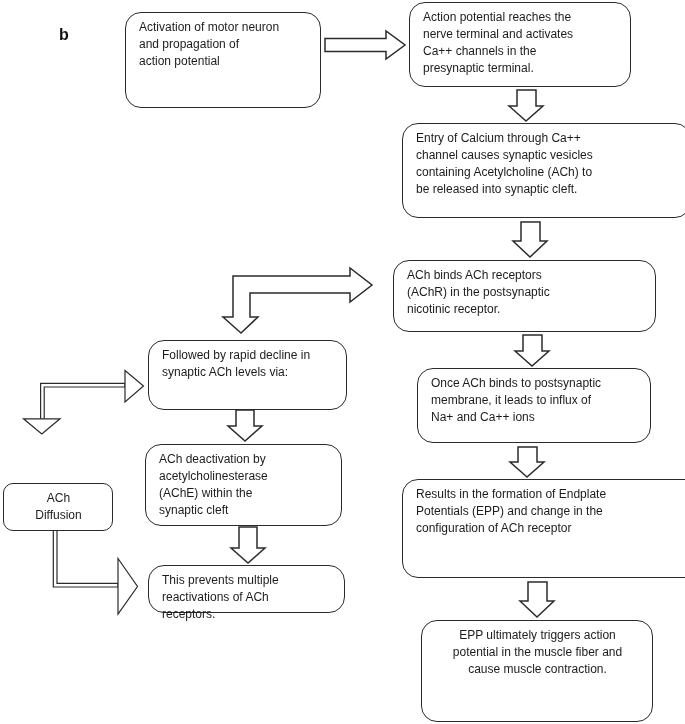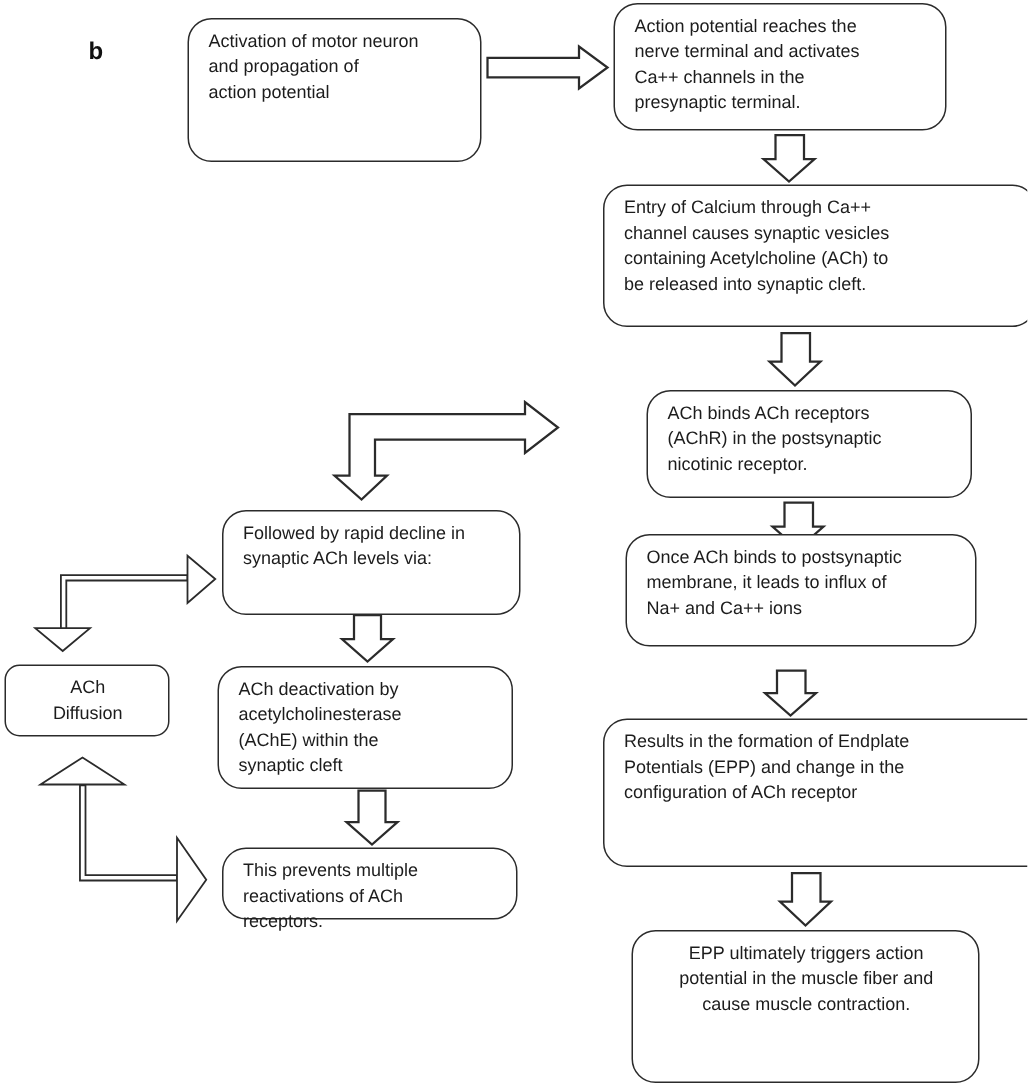--- a/index.html
+++ b/index.html
@@ -27,21 +27,21 @@
     border: 1.5px solid #2b2b2b;
     border-radius: 16px;
     display: flex;
     align-items: flex-start;
     padding: 6px 12px 6px 13px;
     font-size: 12px;
     line-height: 17px;
   }
   .box .box-text { white-space: pre-line; }
   .box.center { justify-content: center; text-align: center; }
-  .box.small-radius { border-radius: 10px; }
+  .box.small-radius { border-radius: 10px; margin-top: 40px; }
   svg.arrows {
     position: absolute;
     left: 0; top: 0;
     pointer-events: none;
   }
   .block { fill: #ffffff; stroke: #2b2b2b; stroke-width: 1.5; stroke-linejoin: miter; }
   .thin  { fill: #ffffff; stroke: #2b2b2b; stroke-width: 1.2; stroke-linejoin: miter; }
 </style>
 </head>
 <body>
@@ -96,27 +96,27 @@
 presynaptic terminal.</span>
   </div>
 
   <div class="box" style="left:402px; top:123px; width:289px; height:95px;">
     <span class="box-text">Entry of Calcium through Ca++
 channel causes synaptic vesicles
 containing Acetylcholine (ACh) to
 be released into synaptic cleft.</span>
   </div>
 
-  <div class="box" style="left:431px; top:260px; width:217px; height:72px;">
+  <div class="box" style="left:393px; top:260px; width:263px; height:72px;">
     <span class="box-text">ACh binds ACh receptors
 (AChR) in the postsynaptic
 nicotinic receptor.</span>
   </div>
 
-  <div class="box" style="left:417px; top:356px; width:234px; height:75px;">
+  <div class="box" style="left:417px; top:368px; width:234px; height:75px;">
     <span class="box-text">Once ACh binds to postsynaptic
 membrane, it leads to influx of
 Na+ and Ca++ ions</span>
   </div>
 
   <div class="box" style="left:402px; top:479px; width:320px; height:99px;">
     <span class="box-text">Results in the formation of Endplate
 Potentials (EPP) and change in the
 configuration of ACh receptor</span>
   </div>

